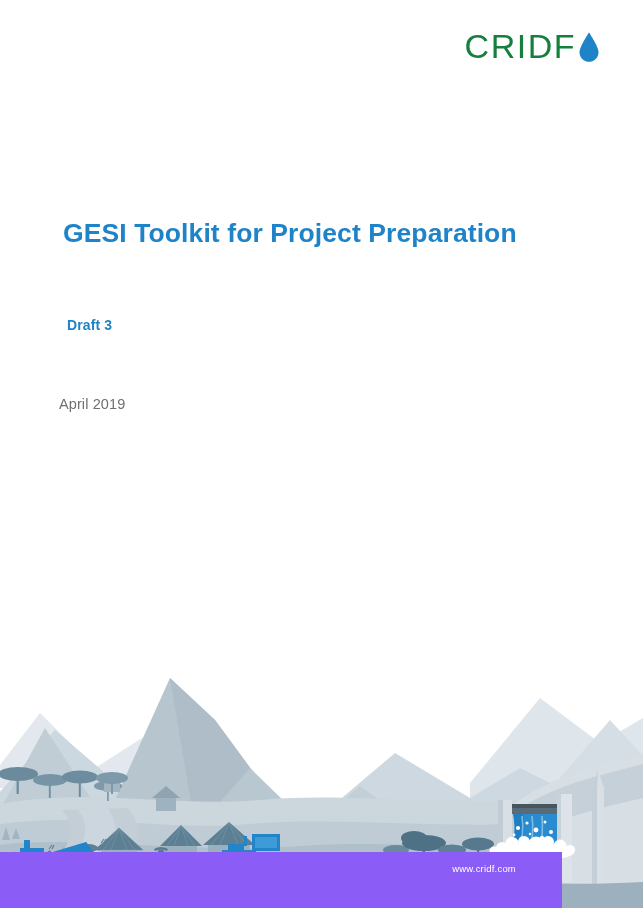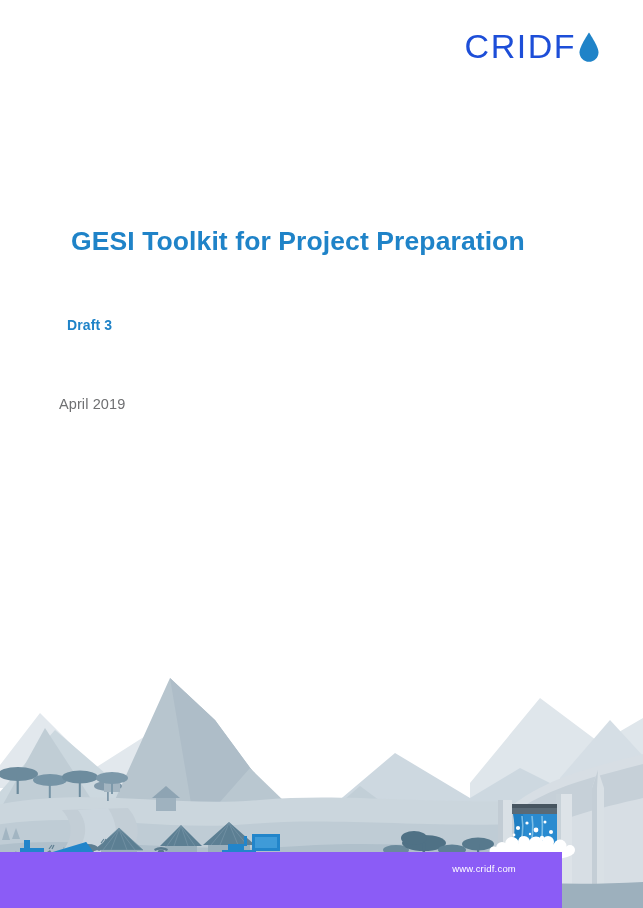--- a/index.html
+++ b/index.html
@@ -27,21 +27,21 @@
     right: 42px;
     display: flex;
     align-items: center;
     height: 40px;
   }
   #logo-wordmark {
     font-family: "Liberation Sans", sans-serif;
     font-size: 34px;
     font-weight: 400;
     letter-spacing: 1.5px;
-    color: #1d4ed8;
+    color: #15803d;
     line-height: 1;
   }
   #logo-drop {
     margin-left: 1px;
     margin-top: 2px;
     display: block;
   }
 
   
   #title-block {
@@ -49,21 +49,21 @@
     left: 59px;
     top: 214px;
     width: 530px;
   }
   #page-title {
     font-size: 26.5px;
     font-weight: bold;
     color: #1f83c8;
     letter-spacing: 0.1px;
     line-height: 1.2;
-    margin: 12px;
+    margin: 4px;
   }
   #draft-label {
     position: absolute;
     left: 59px;
     top: 317px;
     font-size: 14px;
     font-weight: bold;
     color: #1f83c8;
     letter-spacing: 0.1px;
     padding-left: 8px;

